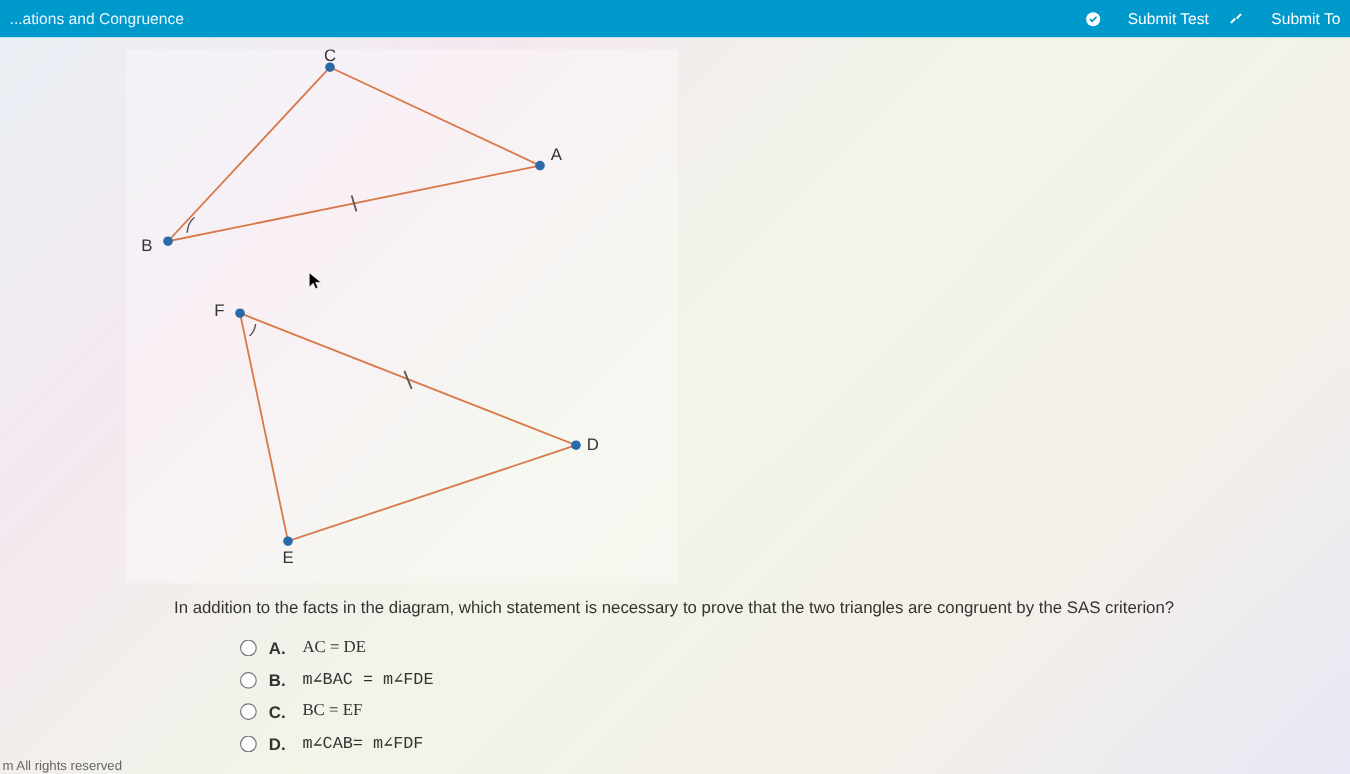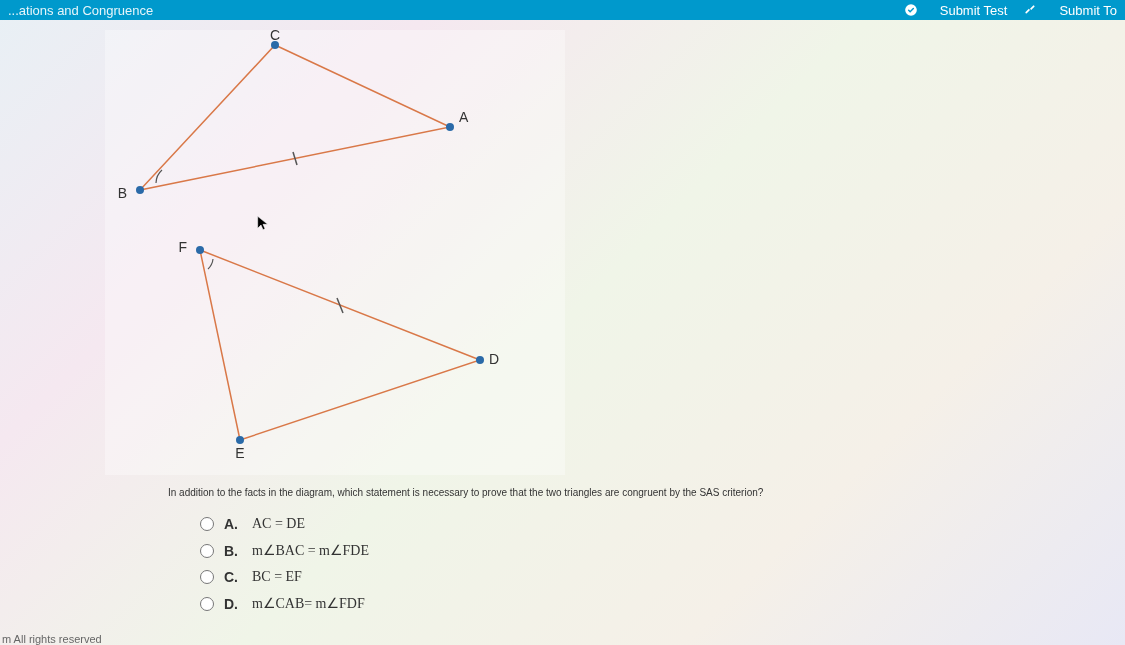--- a/index.html
+++ b/index.html
@@ -11,21 +11,21 @@
       font-family: Arial, Helvetica, sans-serif;
       background: linear-gradient(135deg, #e8f0f5 0%, #f5e8f0 25%, #f0f5e8 50%, #f5f0e8 75%, #e8e8f5 100%);
       width: 1125px;
       height: 645px;
       overflow: hidden;
       position: relative;
     }
     .header-bar {
       background: #0099cc;
       color: #ffffff;
-      height: 20px;
+      height: 31px;
       display: flex;
       justify-content: space-between;
       align-items: center;
       padding: 0 8px;
       font-size: 13px;
     }
     .header-left {
       font-size: 13px;
       opacity: 0.9;
     }
@@ -55,23 +55,23 @@
       height: 445px;
       background: rgba(255,255,255,0.35);
       position: relative;
     }
     .diagram-container svg {
       width: 100%;
       height: 100%;
     }
     .question-text {
       margin-top: 12px;
-      font-size: 10px;
+      font-size: 14px;
       color: #333;
-      margin-left: 63px;
+      margin-left: 40px;
     }
     .options-list {
       margin-top: 18px;
       margin-left: 95px;
     }
     .option-row {
       display: flex;
       align-items: center;
       gap: 10px;
       margin-bottom: 10px;
@@ -99,21 +99,21 @@
     }
     .cursor-arrow {
       position: absolute;
       left: 255px;
       top: 195px;
       width: 16px;
       height: 16px;
       pointer-events: none;
     }
     .angle-sym {
-      font-family: Liberation Serif, serif;
+      font-family: Liberation Mono, monospace;
     }
   </style>
 </head>
 <body>
 
 <div class="header-bar">
   <div class="header-left">...ations and Congruence</div>
   <div class="header-right">
     <div class="header-btn">
       <svg viewBox="0 0 24 24">

